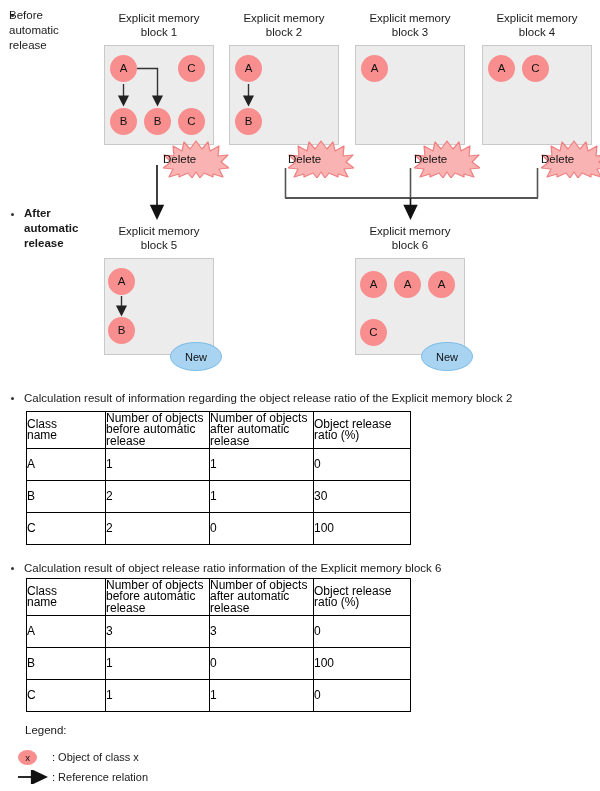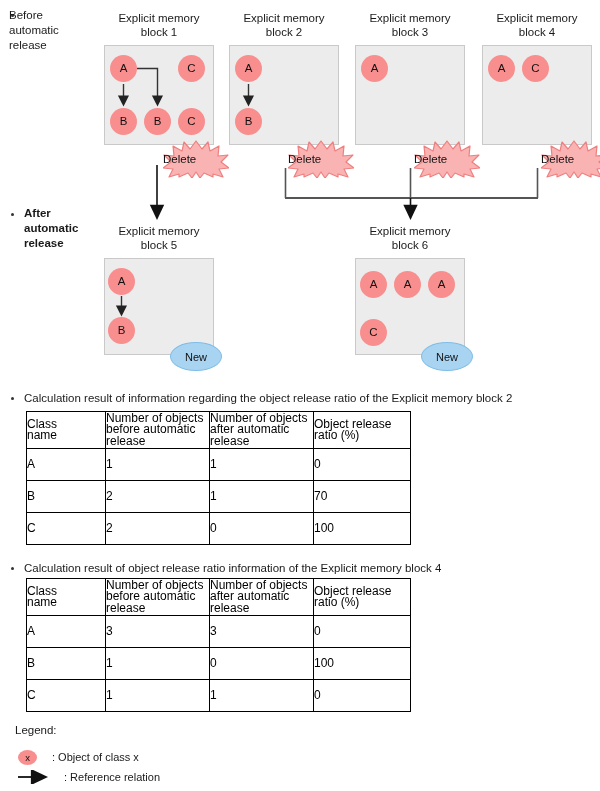--- a/index.html
+++ b/index.html
@@ -310,33 +310,33 @@
     <tr>
       <td>A</td>
       <td>1</td>
       <td>1</td>
       <td>0</td>
     </tr>
     <tr>
       <td>B</td>
       <td>2</td>
       <td>1</td>
-      <td>70</td>
+      <td>30</td>
     </tr>
     <tr>
       <td>C</td>
       <td>2</td>
       <td>0</td>
       <td>100</td>
     </tr>
   </tbody>
 </table>
 
 <div class="bullet-dot" style="left:11px; top:567px;"></div>
-<div class="caption" style="left:24px; top:561px;">Calculation result of object release ratio information of the Explicit memory block 4</div>
+<div class="caption" style="left:24px; top:561px;">Calculation result of object release ratio information of the Explicit memory block 6</div>
 
 <table class="calc-table" style="left:26px; top:578px;">
   <thead>
     <tr>
       <th class="col-class">Class
 name</th>
       <th class="col-before">Number of objects
 before automatic
 release</th>
       <th class="col-after">Number of objects
@@ -361,26 +361,26 @@
     </tr>
     <tr>
       <td>C</td>
       <td>1</td>
       <td>1</td>
       <td>0</td>
     </tr>
   </tbody>
 </table>
 
-<div class="legend-title" style="left:15px; top:724px;">Legend:</div>
+<div class="legend-title" style="left:25px; top:724px;">Legend:</div>
 
 <div class="legend-obj" style="left:18px; top:750px;">x</div>
 <div class="legend-row" style="left:52px; top:749px;">: Object of class x</div>
 
 <svg class="legend-arrow" style="left:17px; top:770px;" width="34" height="14" viewBox="0 0 34 14">
   <defs>
     <marker id="ahleg" markerWidth="11" markerHeight="11" refX="5" refY="5" orient="auto">
       <polygon points="0.5,0.5 10,5 0.5,9.5" fill="#111111"></polygon>
     </marker>
   </defs>
   <line x1="1" y1="7" x2="22" y2="7" stroke="#111" stroke-width="1.8" marker-end="url(#ahleg)"></line>
 </svg>
-<div class="legend-row" style="left:52px; top:769px;margin-left:12px;">: Reference relation</div>
+<div class="legend-row" style="left:52px; top:769px;">: Reference relation</div>
 
 </body></html>

